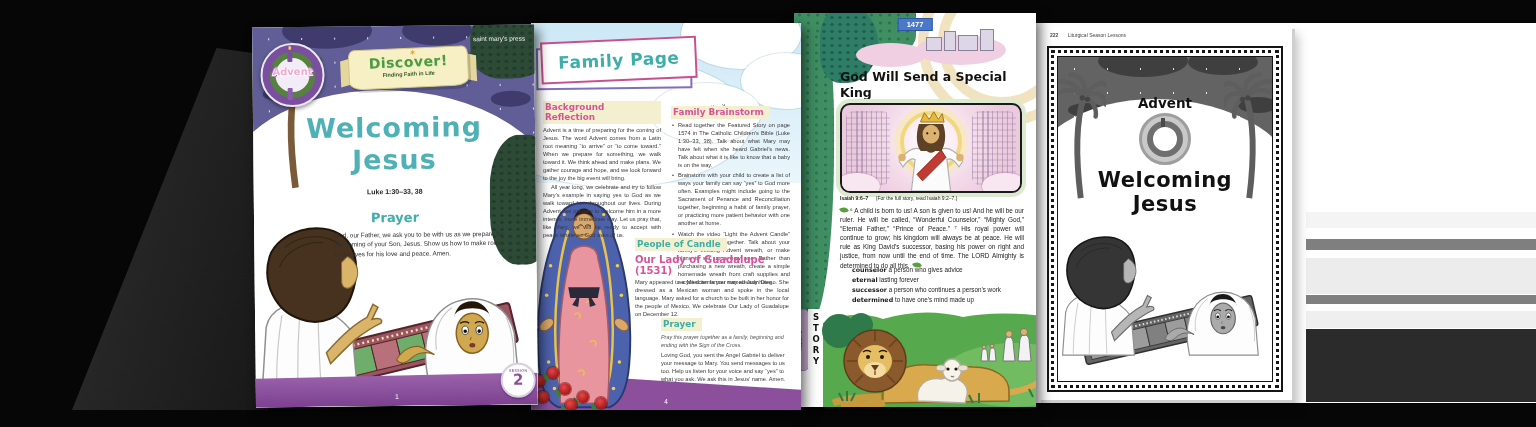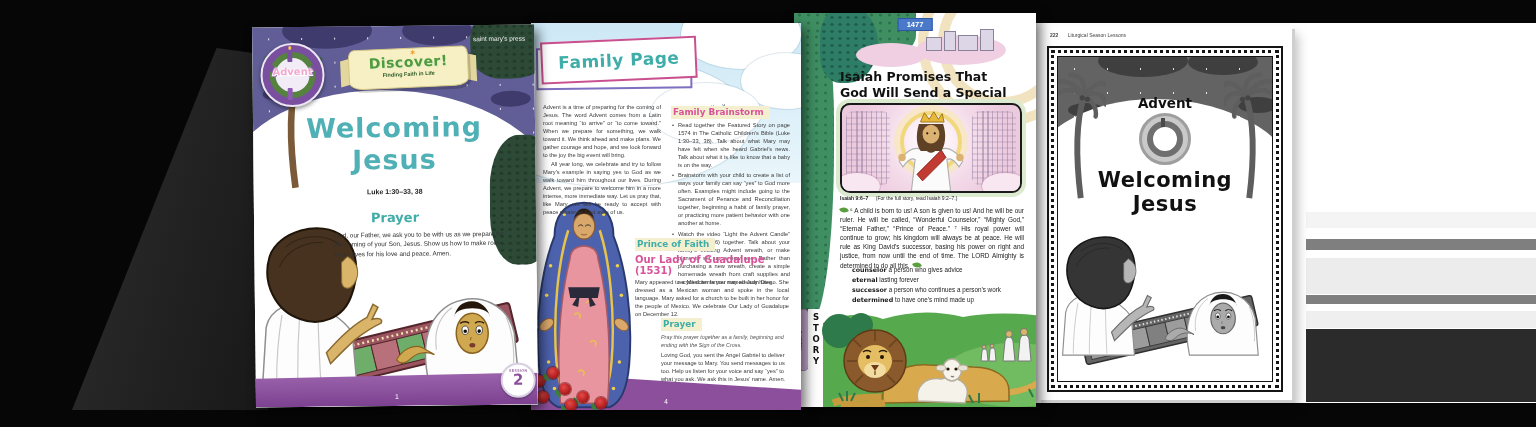--- a/index.html
+++ b/index.html
@@ -396,35 +396,36 @@
     </div>
 
     <div class="f-title-wrap">
       <div class="f-title-back"></div>
       <div class="f-title-front">
         <span class="f-title-text">Family Page</span>
       </div>
     </div>
 
     <div class="f-col-left">
+      <span class="sec-h pink">Background Reflection</span>
       <div class="f-body">Advent is a time of preparing for the coming of Jesus. The word Advent comes from a Latin root meaning “to arrive” or “to come toward.” When we prepare for something, we walk toward it. We think ahead and make plans. We gather courage and hope, and we look forward to the joy the big event will bring.</div>
       <div class="f-body indent">All year long, we celebrate and try to follow Mary’s example in saying yes to God as we walk toward him throughout our lives. During Advent, we prepare to welcome him in a more intense, more immediate way. Let us pray that, like Mary, we will be ready to accept with peace whatever God asks of us.</div>
     </div>
 
     <div class="f-col-right">
       <span class="sec-h pink">Family Brainstorm</span>
       <ul class="f-list">
         <li>Read together the Featured Story on page 1574 in The Catholic Children’s Bible (Luke 1:30–33, 38). Talk about what Mary may have felt when she heard Gabriel’s news. Talk about what it is like to know that a baby is on the way.</li>
         <li>Brainstorm with your child to create a list of ways your family can say “yes” to God more often. Examples might include going to the Sacrament of Penance and Reconciliation together, beginning a habit of family prayer, or practicing more patient behavior with one another at home.</li>
         <li>Watch the video “Light the Advent Candle” (YouTube, 2:26) together. Talk about your family’s existing Advent wreath, or make plans to set up a new one. Rather than purchasing a new wreath, create a simple homemade wreath from craft supplies and recycled items you may already have.</li>
       </ul>
     </div>
 
     <div class="f-people">
-      <span class="sec-h teal">Prince of Faith</span>
+      <span class="sec-h teal">People of Candle</span>
       <div class="f-sub-h">Our Lady of Guadalupe (1531)</div>
       <div class="f-body">Mary appeared to a Mexican farmer named Juan Diego. She dressed as a Mexican woman and spoke in the local language. Mary asked for a church to be built in her honor for the people of Mexico. We celebrate Our Lady of Guadalupe on December 12.</div>
     </div>
 
     <div class="f-prayer">
       <span class="sec-h teal">Prayer</span>
       <div class="f-prayer-intro">Pray this prayer together as a family, beginning and ending with the Sign of the Cross.</div>
       <div class="f-prayer-text">Loving God, you sent the Angel Gabriel to deliver your message to Mary. You send messages to us too. Help us listen for your voice and say “yes” to what you ask. We ask this in Jesus’ name. Amen.</div>
     </div>
 
@@ -454,21 +455,20 @@
     <div class="s-city">
       <span class="s-bld" style="width:14px;height:12px;"></span>
       <span class="s-bld" style="width:10px;height:18px;"></span>
       <span class="s-bld" style="width:18px;height:14px;"></span>
       <span class="s-bld" style="width:12px;height:20px;"></span>
     </div>
 
     <div class="s-pagebadge">1477</div>
 
     <div class="s-title">
-      <span style="display:block">Isaiah Promises That</span>
       <span style="display:block">God Will Send a Special King</span>
     </div>
 
     <div class="s-imgbox">
       <div class="s-crowd" style="left:4px;"></div>
       <div class="s-crowd" style="right:4px;"></div>
       <div class="s-halo"></div>
       <span class="s-bump" style="left:-8px;"></span>
       <span class="s-bump" style="right:-8px;"></span>
       <svg class="s-king">

